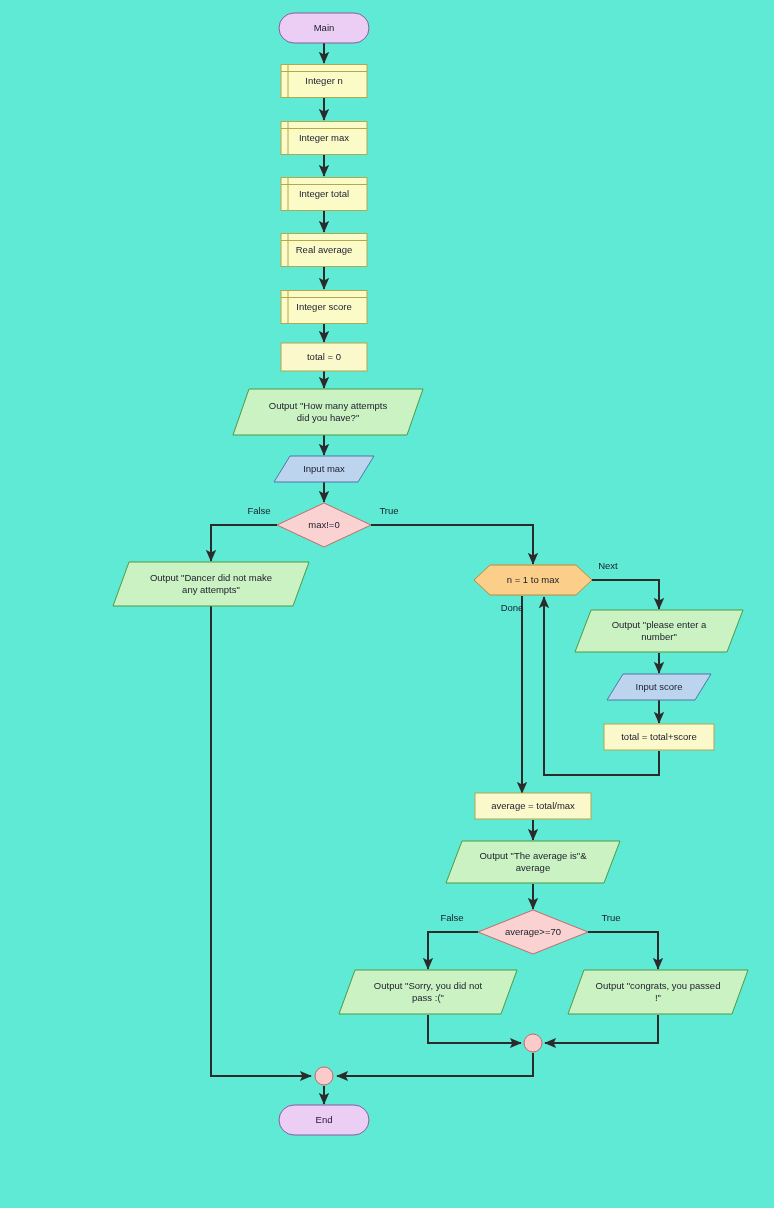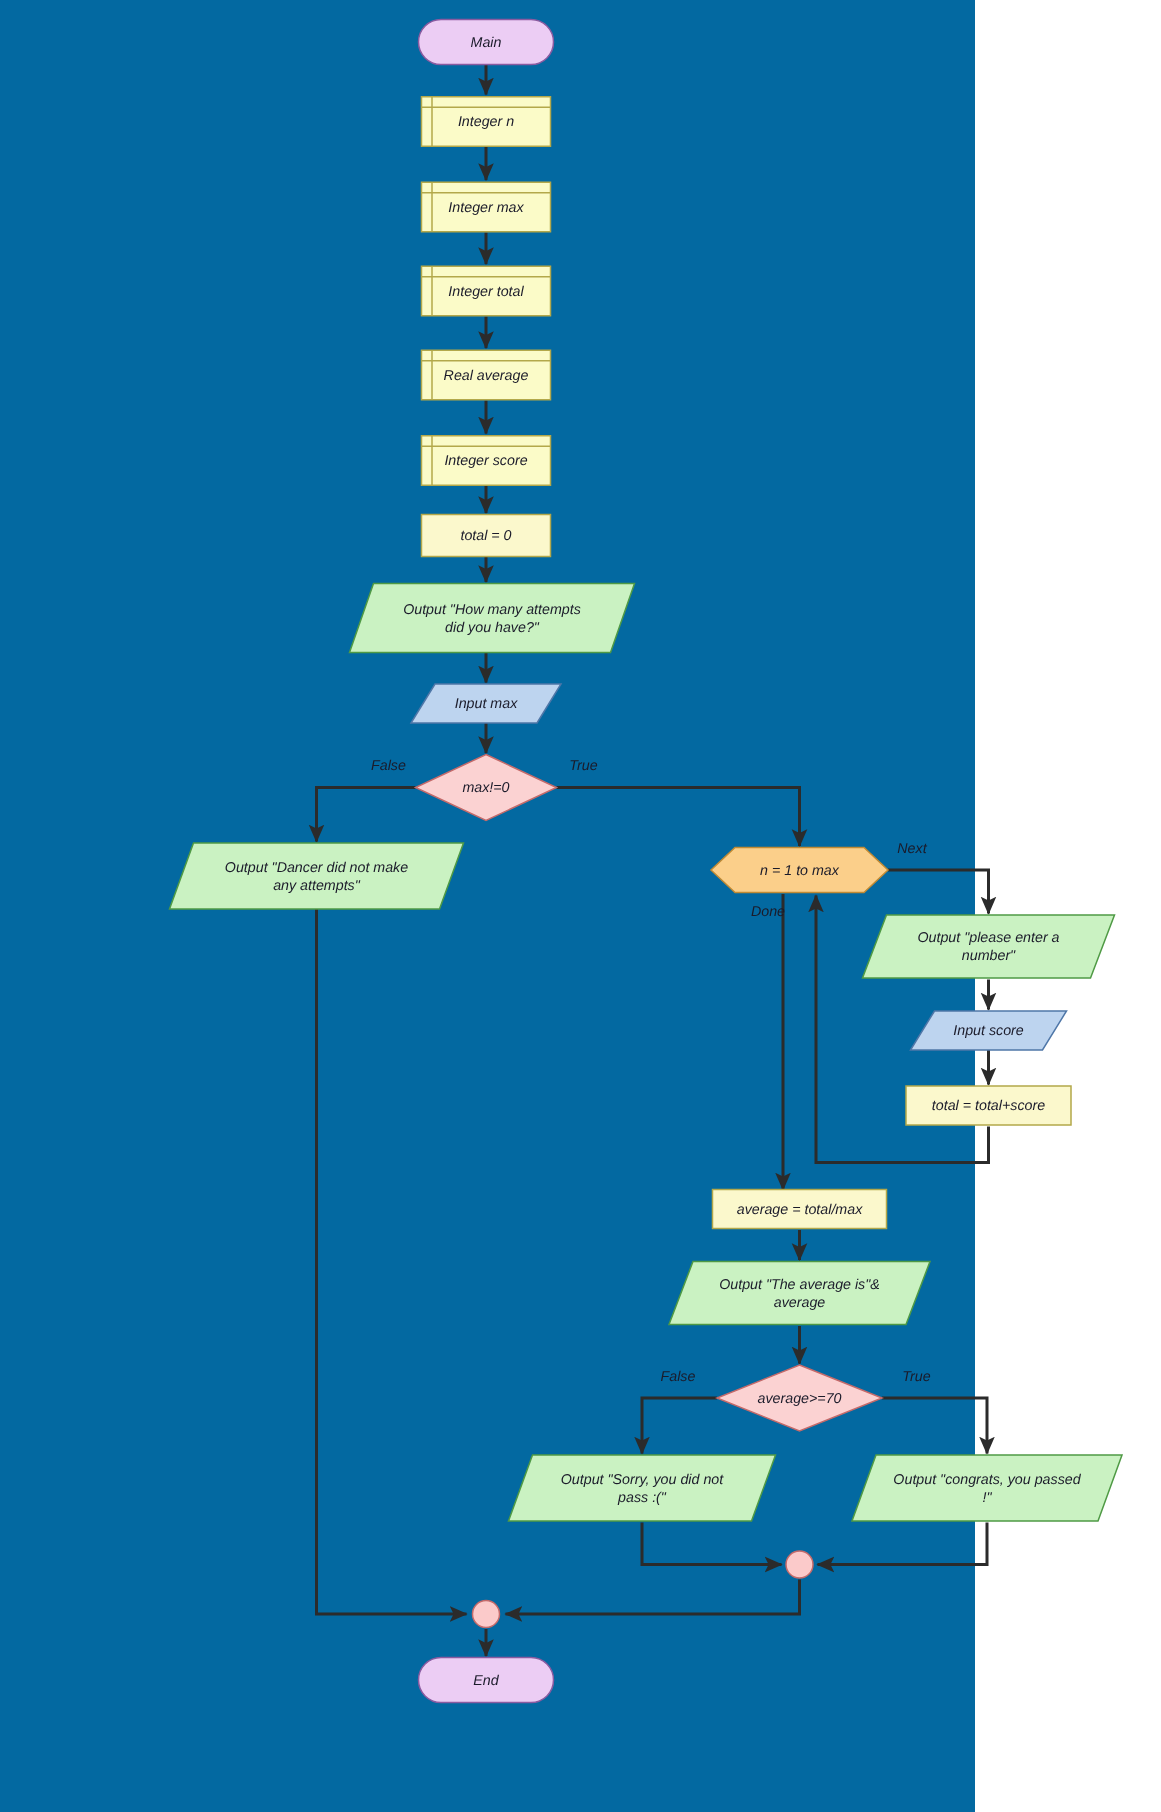--- a/index.html
+++ b/index.html
@@ -9,24 +9,23 @@
     background: #ffffff;
   }
   body {
     width: 774px;
     height: 1208px;
     font-family: "Liberation Sans", sans-serif;
     overflow: hidden;
   }
   #chart-root {
     position: relative;
-    width: 650px;
+    width: 774px;
     height: 1208px;
-    background: #0369a1;
-    font-style: italic;
+    background: #5eead4;
   }
   svg#flow {
     display: block;
     width: 774px;
     height: 1208px;
   }
   .node-text {
     font-family: "Liberation Sans", sans-serif;
     font-size: 9.5px;
     fill: #1b1b2a;

